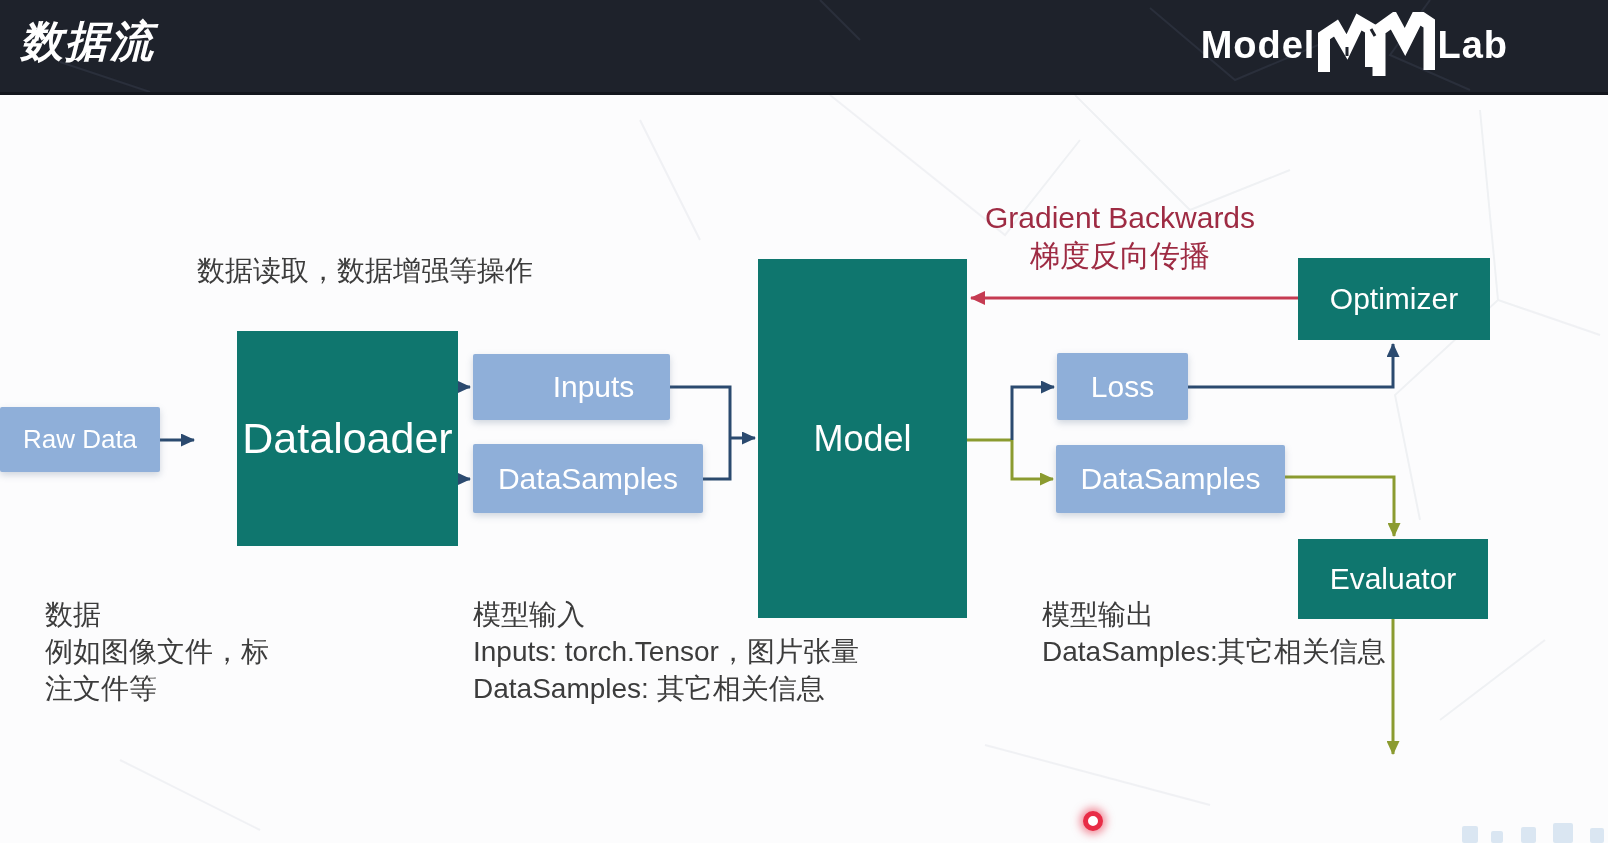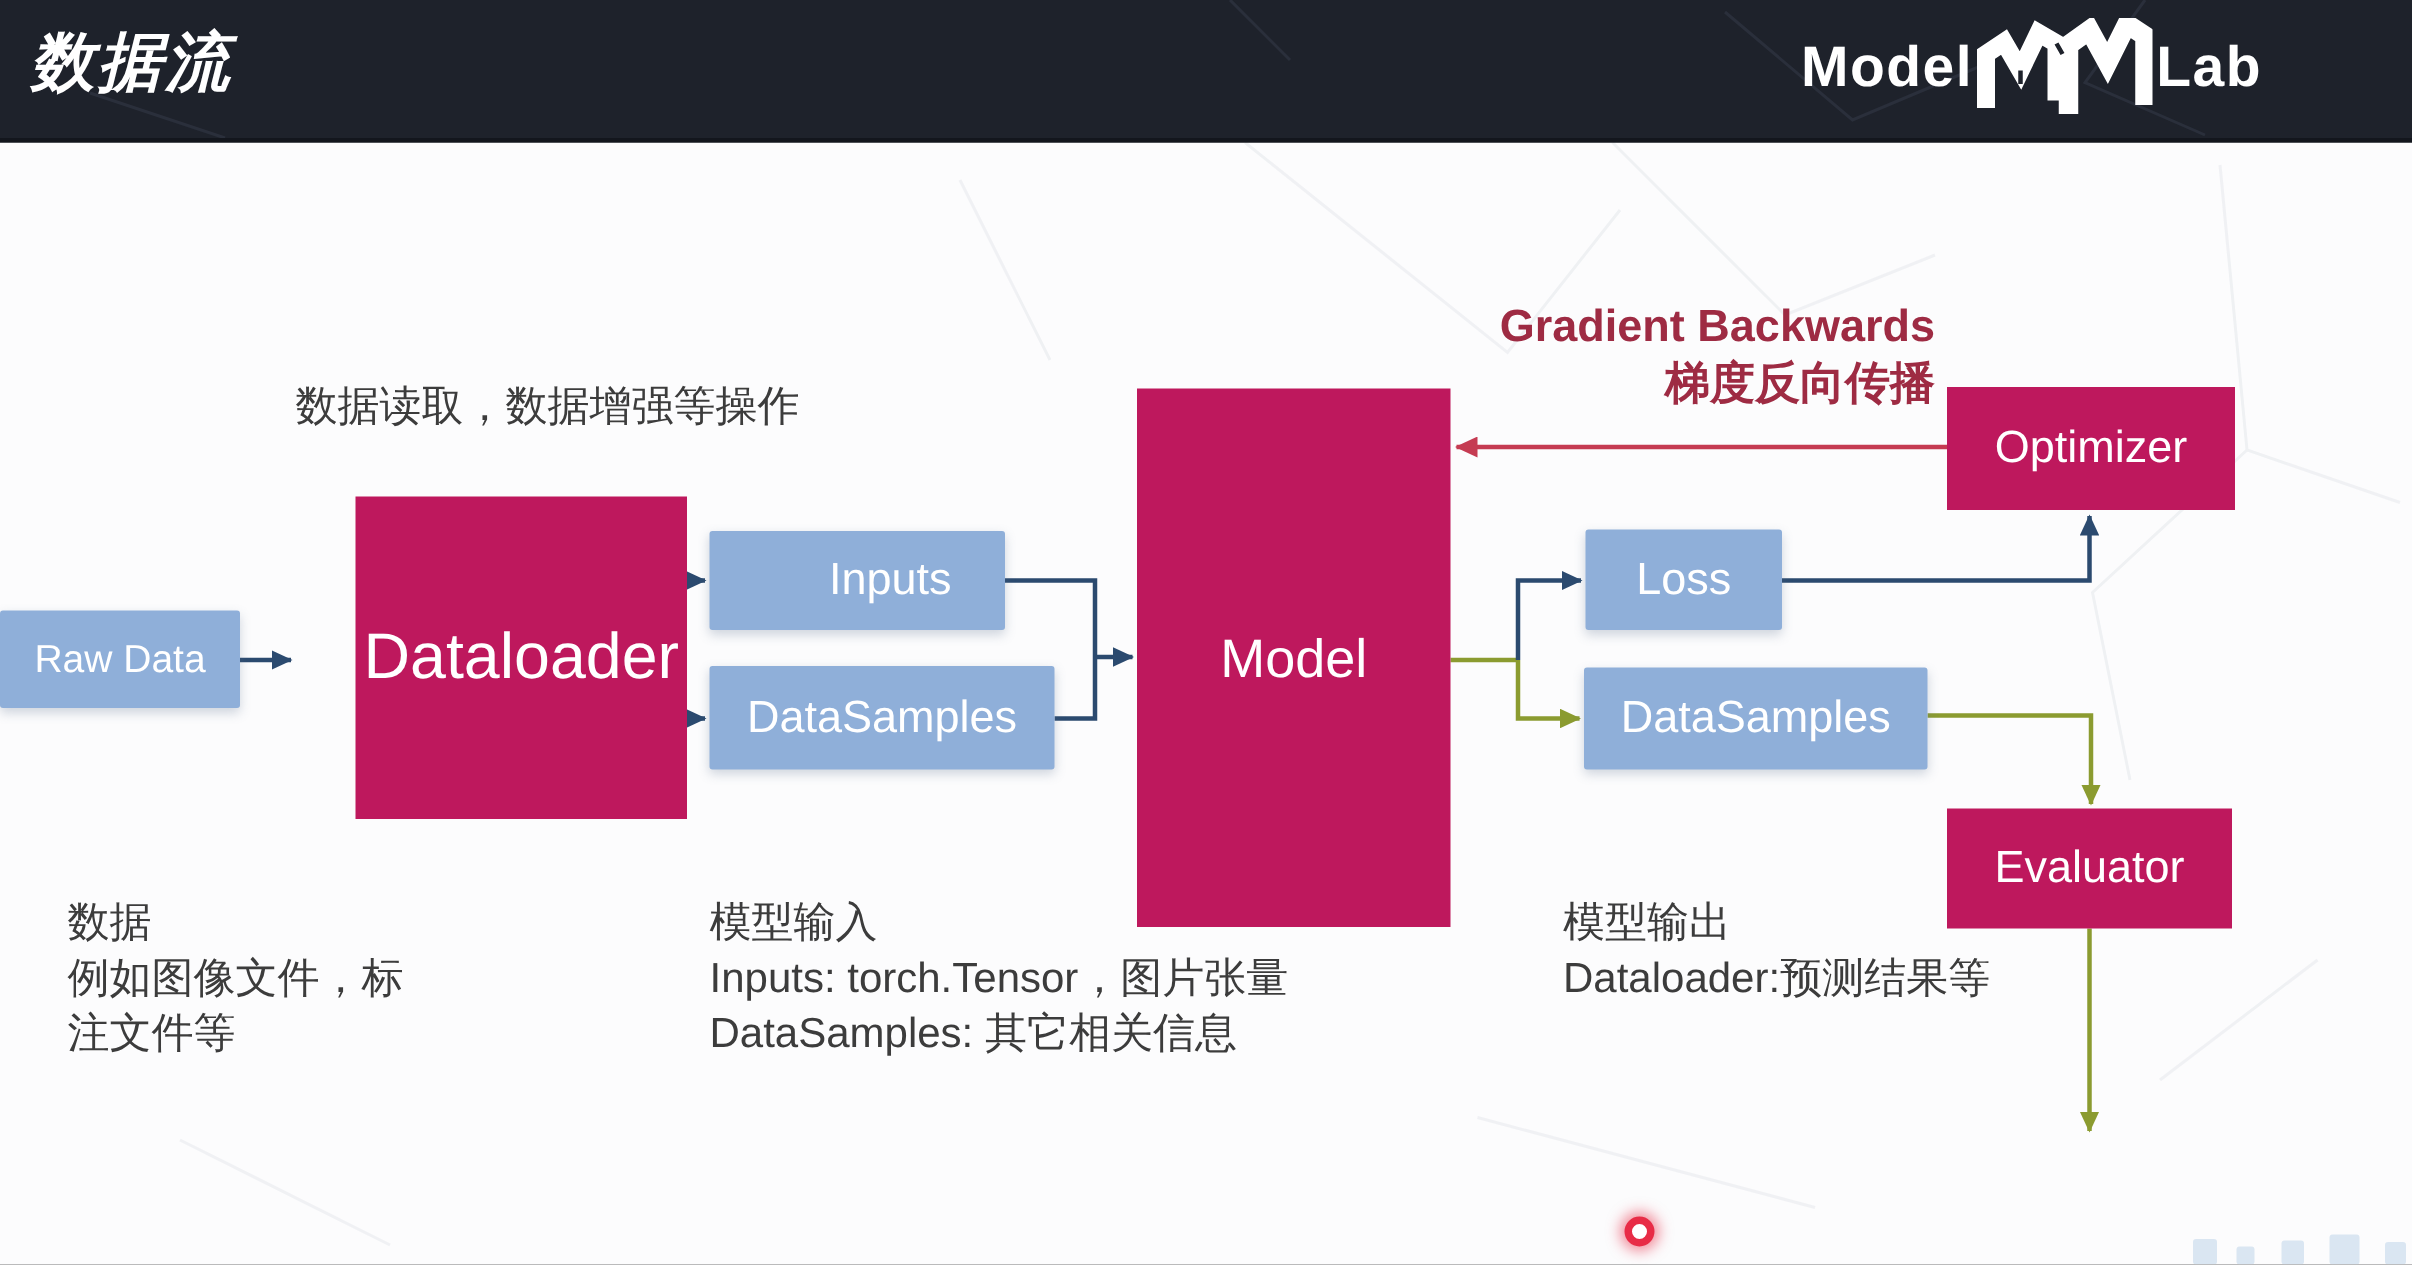--- a/index.html
+++ b/index.html
@@ -9,35 +9,35 @@
   }
   
   #titlebar{position:absolute;left:0;top:0;width:1608px;height:92px;background:#1e222b;border-bottom:3px solid #13161d;}
   #page-title{position:absolute;left:20px;top:13px;font-size:43px;font-weight:700;color:#ffffff;letter-spacing:2px;font-style:italic;}
   #logo{position:absolute;right:100px;top:12px;height:66px;display:flex;align-items:center;color:#fff;}
   #logo .lg-txt{font-size:38px;font-weight:600;letter-spacing:1px;}
   #logo svg{margin:0 2px;}
   
   .node{position:absolute;display:flex;align-items:center;justify-content:center;color:#fff;text-align:center;}
   .blue{background:#8fafd9;border-radius:2px;box-shadow:0 3px 7px rgba(90,110,140,.28);}
-  .gray{background:#be185d;}
+  .gray{background:#0f766e;}
   #node-raw-data      {left:0px;    top:407px; width:160px; height:65px; font-size:26px;}
   #node-dataloader    {left:197px;  top:331px; width:221px; height:215px; font-size:43px;margin-left:40px;}
   #node-inputs        {left:473px;  top:354px; width:153px; height:66px; font-size:30px;padding-left:44px;}
   #node-datasamples-in{left:473px;  top:444px; width:230px; height:69px; font-size:30px;}
   #node-model         {left:758px;  top:259px; width:209px; height:359px; font-size:36px;}
   #node-loss          {left:1057px; top:353px; width:131px; height:67px; font-size:30px;}
   #node-datasamples-out{left:1056px;top:445px; width:229px; height:68px; font-size:30px;}
   #node-optimizer     {left:1298px; top:258px; width:192px; height:82px; font-size:30px;}
   #node-evaluator     {left:1298px; top:539px; width:190px; height:80px; font-size:30px;}
   #node-metrics       {left:1210px; top:758px; width:365px; height:65px; font-size:30px;}
   
   .note{position:absolute;color:#3c3c3c;font-size:28px;line-height:37px;white-space:nowrap;}
   #note-dataloader{left:197px;top:252px;}
-  #note-gradient{left:950px;top:199px;width:340px;text-align:right;color:#9e2b43;font-size:30px;line-height:38px;white-space:nowrap;font-weight:bold;}
+  #note-gradient{left:950px;top:199px;width:340px;text-align:center;color:#9e2b43;font-size:30px;line-height:38px;white-space:nowrap;}
   #note-data{left:45px;top:596px;}
   #note-model-input{left:473px;top:596px;}
   #note-model-output{left:1022px;top:596px;margin-left:20px;}
   
   #connectors,#bg-pattern{position:absolute;left:0;top:0;width:1608px;height:843px;pointer-events:none;}
   #laser-dot{position:absolute;left:1083px;top:811px;width:10px;height:10px;background:#fff;border:5px solid #e82c46;
              border-radius:50%;box-shadow:0 0 9px 3px rgba(232,44,70,.55);}
   .wm{position:absolute;background:#cfdfee;opacity:.75;border-radius:2px;}
 </style>
 </head>
@@ -132,21 +132,21 @@
   </div>
 
   <div class="note" id="note-model-input">
     <div>模型输入</div>
     <div>Inputs: torch.Tensor，图片张量</div>
     <div>DataSamples: 其它相关信息</div>
   </div>
 
   <div class="note" id="note-model-output">
     <div>模型输出</div>
-    <div>Dataloader:预测结果等</div>
+    <div>DataSamples:其它相关信息</div>
   </div>
 
   <div id="laser-dot"></div>
 
   <div class="wm" style="left:1462px;top:826px;width:16px;height:17px;"></div>
   <div class="wm" style="left:1491px;top:831px;width:12px;height:12px;"></div>
   <div class="wm" style="left:1521px;top:827px;width:15px;height:16px;"></div>
   <div class="wm" style="left:1553px;top:823px;width:20px;height:20px;"></div>
   <div class="wm" style="left:1590px;top:828px;width:14px;height:15px;"></div>
 

